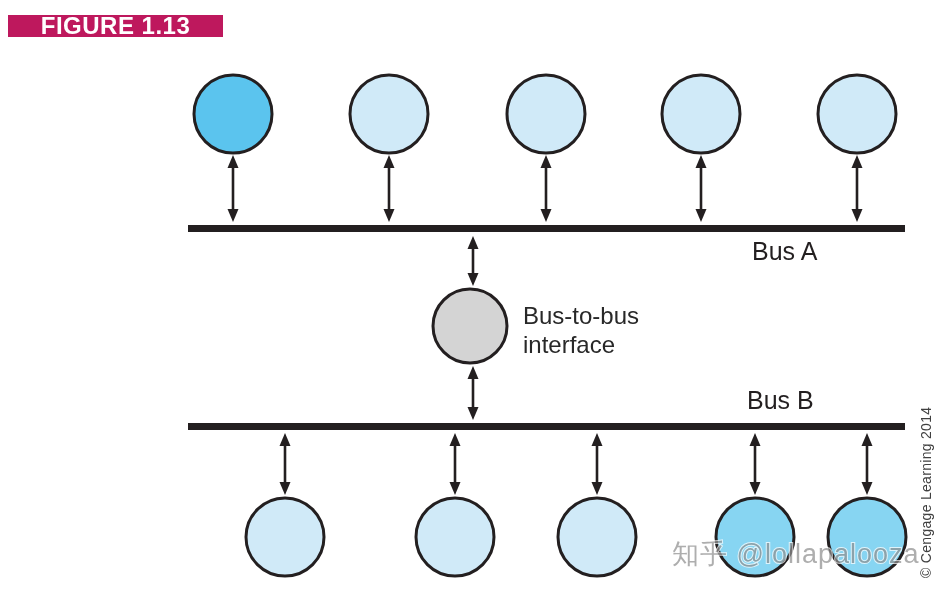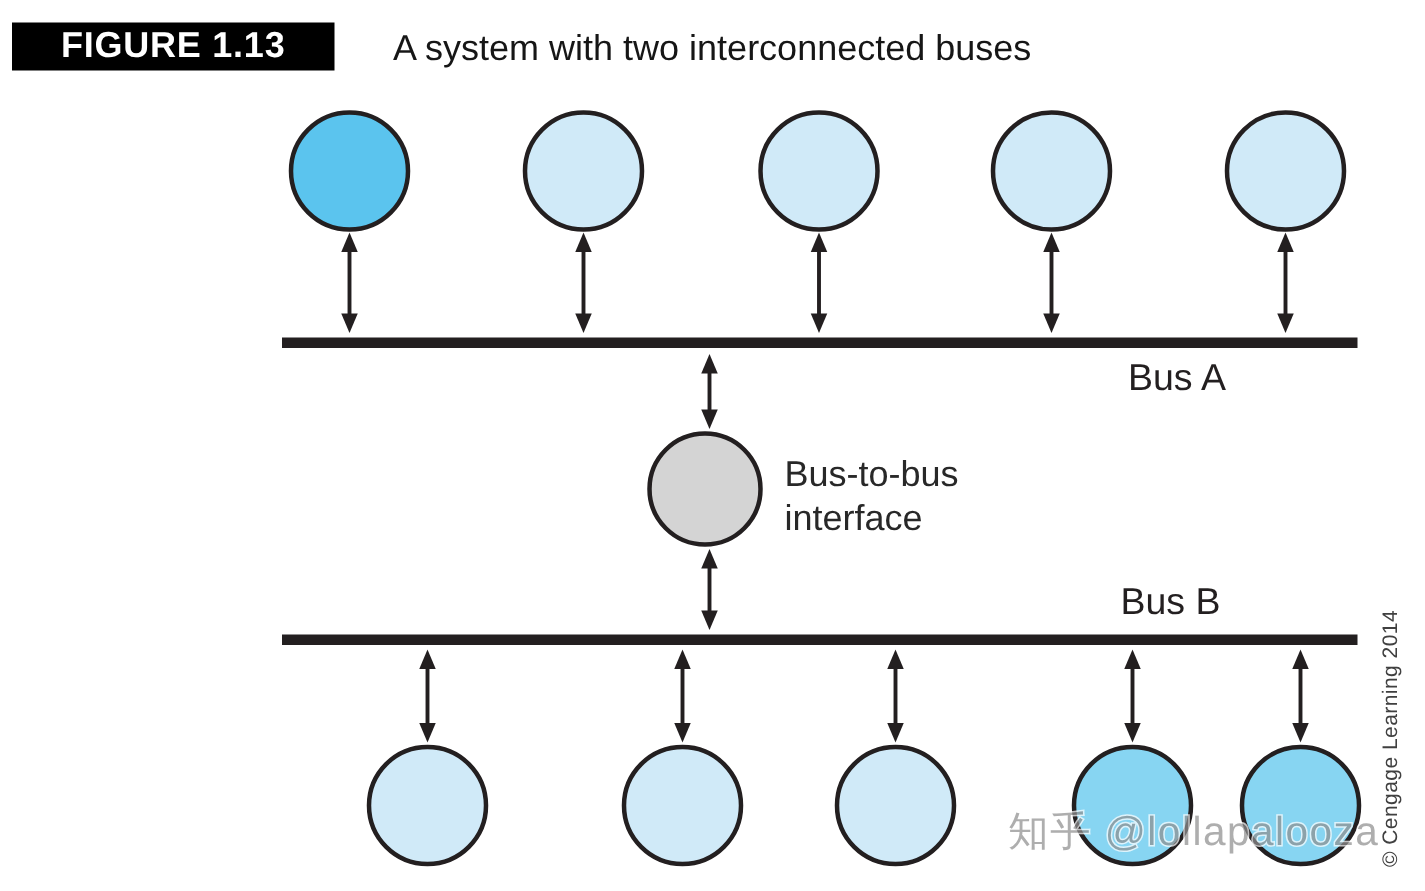--- a/index.html
+++ b/index.html
@@ -1,22 +1,22 @@
 <!DOCTYPE html>
 <html><head>
 <meta charset="utf-8">
 <style>
   html,body{margin:0;padding:0;background:#fff;}
   .page{
     position:relative;width:950px;height:594px;background:#ffffff;
     font-family:"Liberation Sans",sans-serif;overflow:hidden;
   }
   .figure-badge{
-    position:absolute;left:8px;top:15px;width:215px;height:32px;
-    background:#000000;color:#ffffff;font-weight:bold;font-size:24px;
+    position:absolute;left:8px;top:15px;width:215px;height:22px;
+    background:#be185d;color:#ffffff;font-weight:bold;font-size:24px;
     display:flex;align-items:center;justify-content:center;letter-spacing:.5px;
   }
   .figure-title{
     position:absolute;left:262px;top:15px;height:34px;line-height:35px;
     font-size:24px;color:#161616;white-space:nowrap;
   }
   svg.diagram{position:absolute;left:0;top:0;}
   .bus-rect{fill:#231f20;}
   .bus-label{font-size:25px;fill:#231f20;}
   .iface-circle{stroke:#231f20;stroke-width:3;}
@@ -27,21 +27,20 @@
     paint-order:stroke;opacity:.72;letter-spacing:1px;
   }
 </style>
 </head>
 <body>
 
 <div class="page">
 
   <div class="figure-badge">FIGURE 1.13</div>
 
-  <div class="figure-title">A system with two interconnected buses</div>
 
   <svg class="diagram" width="950" height="594" viewBox="0 0 950 594">
 
     <g id="g-arrows">
         <g>
           <line x1="233" y1="167" x2="233" y2="210" stroke="#231f20" stroke-width="2.6"></line>
           <polygon points="233,155 227.5,168 238.5,168" fill="#231f20"></polygon>
           <polygon points="233,222 227.5,209 238.5,209" fill="#231f20"></polygon>
         </g>
         <g>

